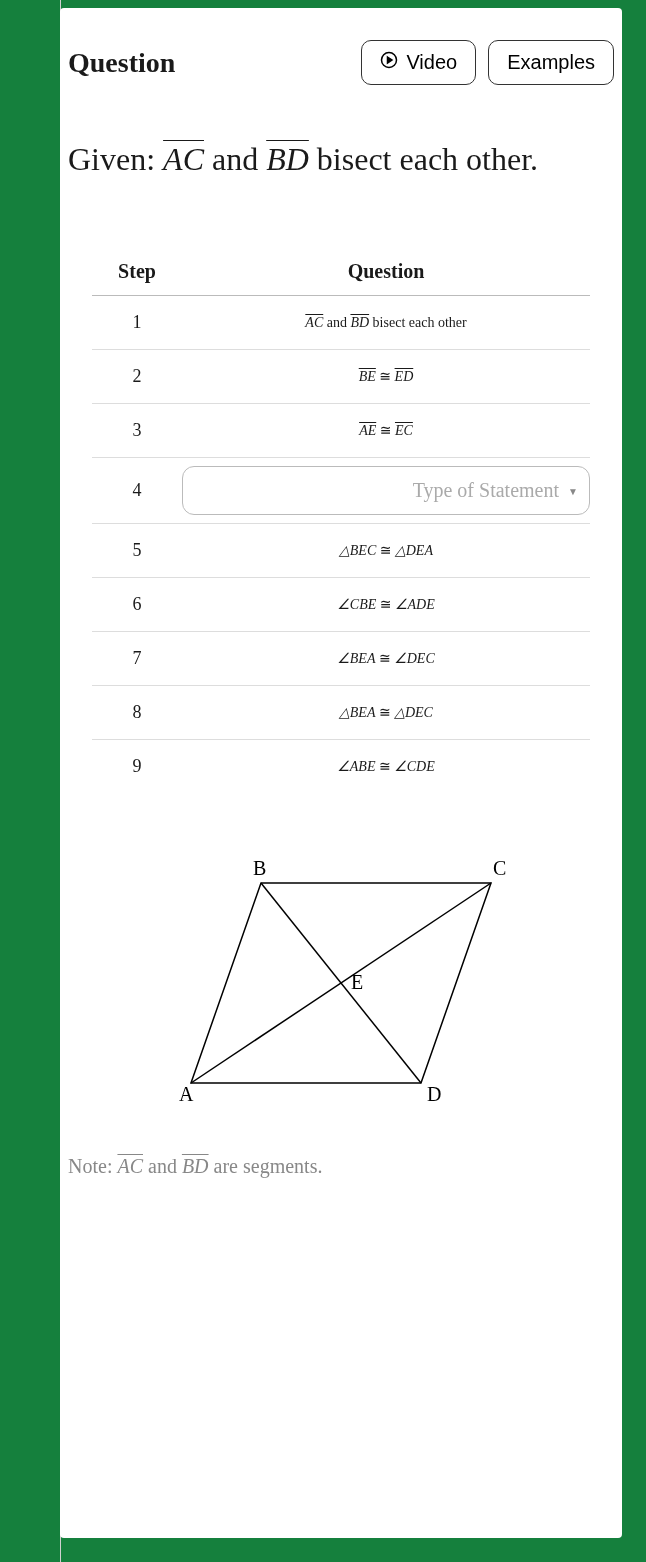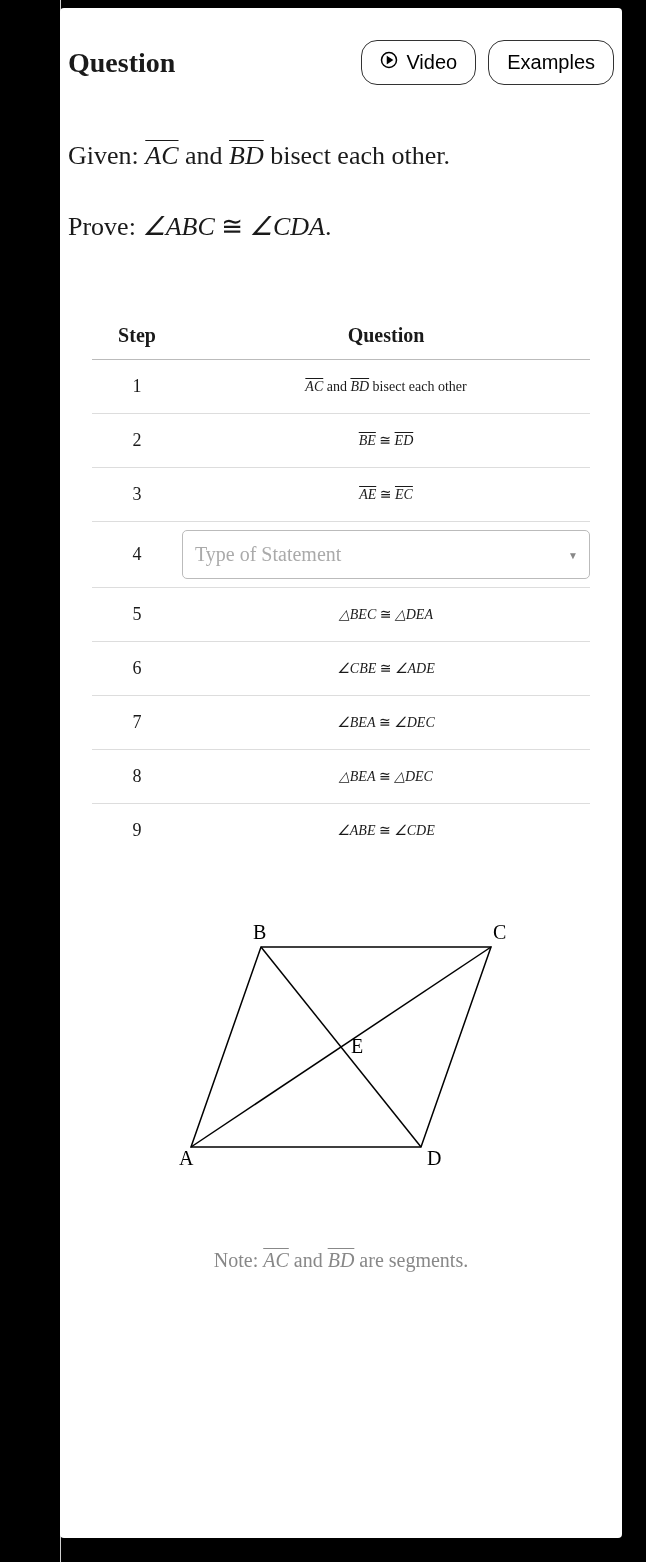--- a/index.html
+++ b/index.html
@@ -6,21 +6,21 @@
   body {
     margin: 0;
     padding: 0;
     background: #e8e8ea;
     font-family: Georgia, 'Times New Roman', serif;
     color: #1a1a1a;
   }
   .page {
     width: 646px;
     margin: 0 auto;
-    background: #000000;
+    background: #15803d;
     padding: 8px 24px 24px 60px;
     position: relative;
   }
   .left-rule {
     position: absolute;
     left: 60px;
     top: 0;
     bottom: 0;
     width: 1px;
     background: #d0d0d0;
@@ -38,33 +38,33 @@
     gap: 12px;
     margin-bottom: 56px;
   }
   .hdr-title {
     font-weight: bold;
     font-size: 28px;
     flex: 1;
   }
   .btn {
     border: 1.5px solid #333;
-    border-radius: 16px;
+    border-radius: 10px;
     background: #fff;
     padding: 10px 18px;
     font-family: -apple-system, Helvetica, Arial, sans-serif;
     font-size: 20px;
     display: inline-flex;
     align-items: center;
     gap: 8px;
     cursor: pointer;
   }
   .btn svg { width: 18px; height: 18px; }
   .prompt { font-size: 26px; line-height: 1.45; margin-bottom: 40px; }
-  .given, .prove { font-size: 26px; margin-bottom: 40px; }
+  .given, .prove { font-size: 32px; margin-bottom: 40px; }
   .math { font-family: 'Times New Roman', serif; font-style: italic; }
   .overline { text-decoration: overline; text-decoration-thickness: 1.2px; }
   .proof-wrap { margin: 70px 24px 0 24px; }
   table.proof {
     width: 100%;
     border-collapse: collapse;
     font-size: 20px;
   }
   table.proof th {
     font-weight: bold;
@@ -82,48 +82,48 @@
   table.proof td:first-child { font-family: Georgia, serif; font-size: 18px; }
   table.proof tr:last-child td { border-bottom: none; }
   .stmt { font-style: italic; font-size: 14px; white-space: nowrap; }
   .select-wrap {
     position: relative;
     width: 100%;
   }
   .type-select {
     width: 100%;
     border: 1px solid #bbb;
-    border-radius: 5px;
+    border-radius: 12px;
     padding: 12px 30px 12px 12px;
     font-family: Georgia, serif;
     font-size: 20px;
     color: #aaa;
     background: #fff;
-    text-align: left;
+    text-align: right;
     cursor: pointer;
     display: block;
   }
   .select-caret {
     position: absolute;
     right: 12px;
     top: 50%;
     transform: translateY(-50%);
     font-size: 10px;
     color: #888;
     pointer-events: none;
   }
   .figure {
     margin: 60px auto 0 auto;
     width: 340px;
   }
   .note {
-    text-align: center;
+    text-align: left;
     color: #888;
     font-size: 20px;
-    margin-top: 78px;
+    margin-top: 48px;
     font-family: 'Times New Roman', serif;
   }
 </style>
 </head>
 <body>
 
 <div class="page">
   <div class="left-rule"></div>
   <div class="card">
 
@@ -141,23 +141,20 @@
       <button class="btn">
         <span>Examples</span>
       </button>
     </div>
 
 
     <div class="given">
       <span>Given: </span><span class="math overline">AC</span><span> and </span><span class="math overline">BD</span><span> bisect each other.</span>
     </div>
 
-    <div class="prove">
-      <span>Prove: </span><span class="math">∠ABC</span><span class="math" style="font-style:normal"> ≅ </span><span class="math">∠CDA</span><span>.</span>
-    </div>
 
     <div class="proof-wrap">
       <table class="proof">
         <thead>
           <tr>
             <th>Step</th>
             <th>Question</th>
           </tr>
         </thead>
         <tbody>

